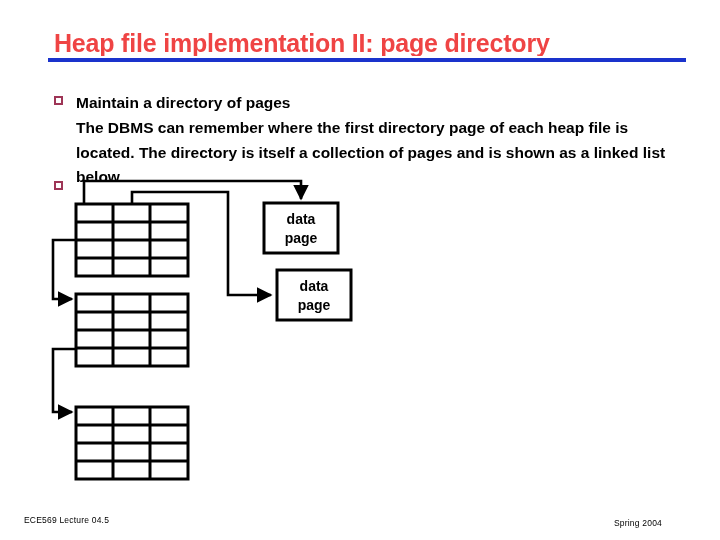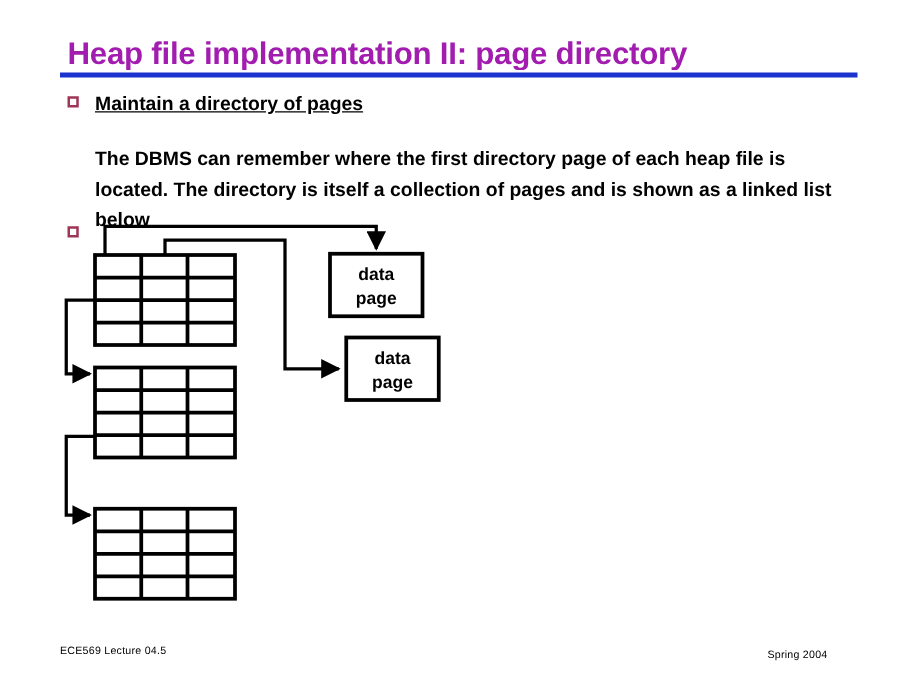--- a/index.html
+++ b/index.html
@@ -17,21 +17,21 @@
   }
 
   
   #slide-title {
     position: absolute;
     left: 54px;
     top: 26px;
     width: 640px;
     height: 30px;
     overflow: hidden;
-    color: #a21caf;
+    color: #ef4444;
     font-family: "Liberation Sans", sans-serif;
     font-weight: bold;
     font-size: 25px;
     line-height: 34px;
     letter-spacing: -0.2px;
     white-space: nowrap;
   }
   #title-rule {
     position: absolute;
     left: 48px;
@@ -57,21 +57,21 @@
     margin-right: 13px;
     flex: 0 0 auto;
   }
   .bullet-text {
     font-family: "Liberation Sans", sans-serif;
     font-weight: bold;
     font-size: 15.5px;
     line-height: 24.5px;
     color: #000000;
   }
-  #bullet-1 { left: 54px; top: 72px; width: 600px; text-decoration: underline; }
+  #bullet-1 { left: 54px; top: 91px; width: 600px; }
   #bullet-2 { left: 54px; top: 116px; width: 620px; align-items: flex-end; }
   #bullet-2 .bullet-text { width: 596px; }
 
   
   #diagram {
     position: absolute;
     left: 0px;
     top: 168px;
     width: 420px;
     height: 325px;
@@ -86,21 +86,20 @@
 
   
   #footer-left {
     position: absolute;
     left: 24px;
     top: 515px;
     font-family: "Liberation Sans", sans-serif;
     font-size: 8.5px;
     color: #000000;
     letter-spacing: 0.2px;
-    margin-left: 24px;
   }
   #footer-right {
     position: absolute;
     right: 58px;
     top: 518px;
     font-family: "Liberation Sans", sans-serif;
     font-size: 8.5px;
     color: #000000;
     letter-spacing: 0.2px;
   }

